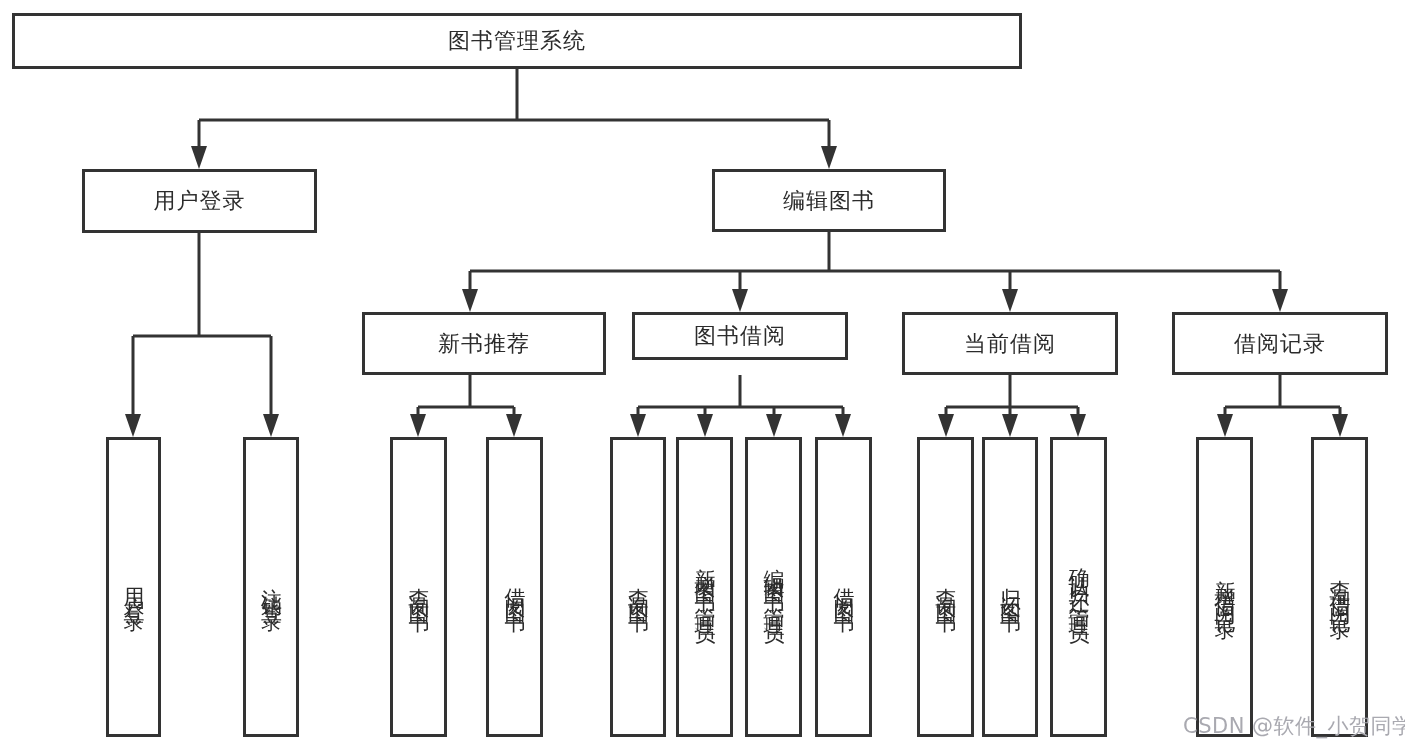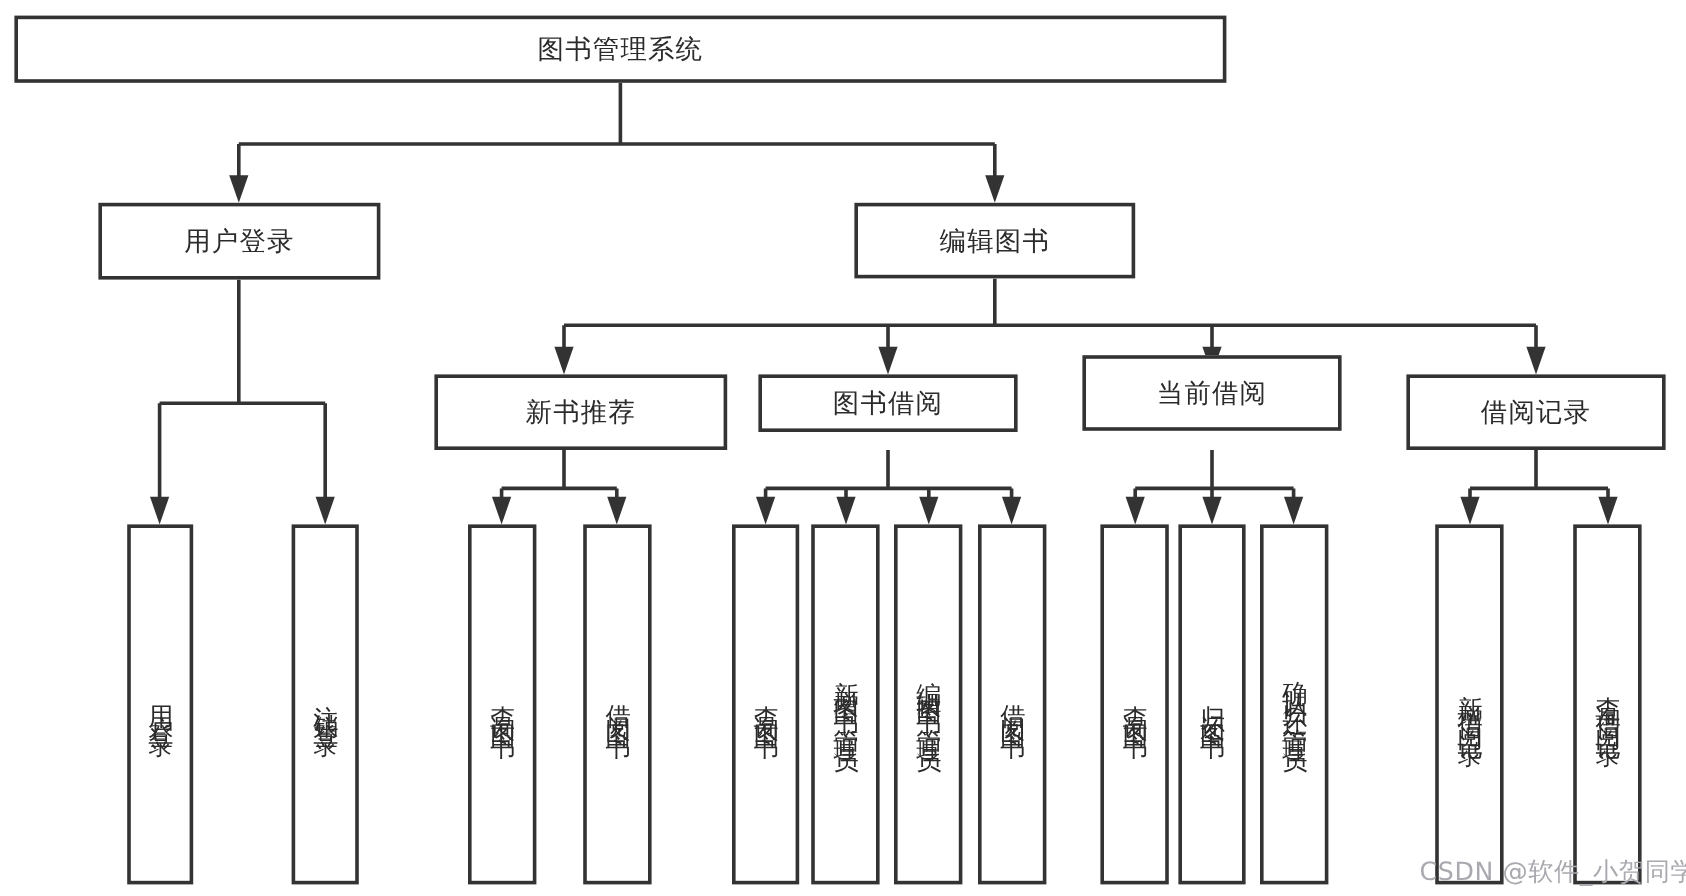--- a/index.html
+++ b/index.html
@@ -91,21 +91,21 @@
     </g>
   </svg>
 
   <div class="box h" style="left:12px;top:13px;width:1010px;height:56px">图书管理系统</div>
 
   <div class="box h" style="left:82px;top:169px;width:235px;height:64px">用户登录</div>
   <div class="box h" style="left:712px;top:169px;width:234px;height:63px">编辑图书</div>
 
   <div class="box h" style="left:362px;top:312px;width:244px;height:63px">新书推荐</div>
   <div class="box h" style="left:632px;top:312px;width:216px;height:48px">图书借阅</div>
-  <div class="box h" style="left:902px;top:296px;width:216px;height:63px">当前借阅</div>
+  <div class="box h" style="left:902px;top:312px;width:216px;height:63px">当前借阅</div>
   <div class="box h" style="left:1172px;top:312px;width:216px;height:63px">借阅记录</div>
 
   <div class="box v" style="left:106px;width:55px">用户登录</div>
   <div class="box v" style="left:243px;width:56px">注销登录</div>
 
   <div class="box v" style="left:390px;width:57px">查询图书</div>
   <div class="box v" style="left:486px;width:57px">借阅图书</div>
 
   <div class="box v" style="left:610px;width:56px">查询图书</div>
   <div class="box v" style="left:676px;width:57px">新增图书（管理员）</div>

